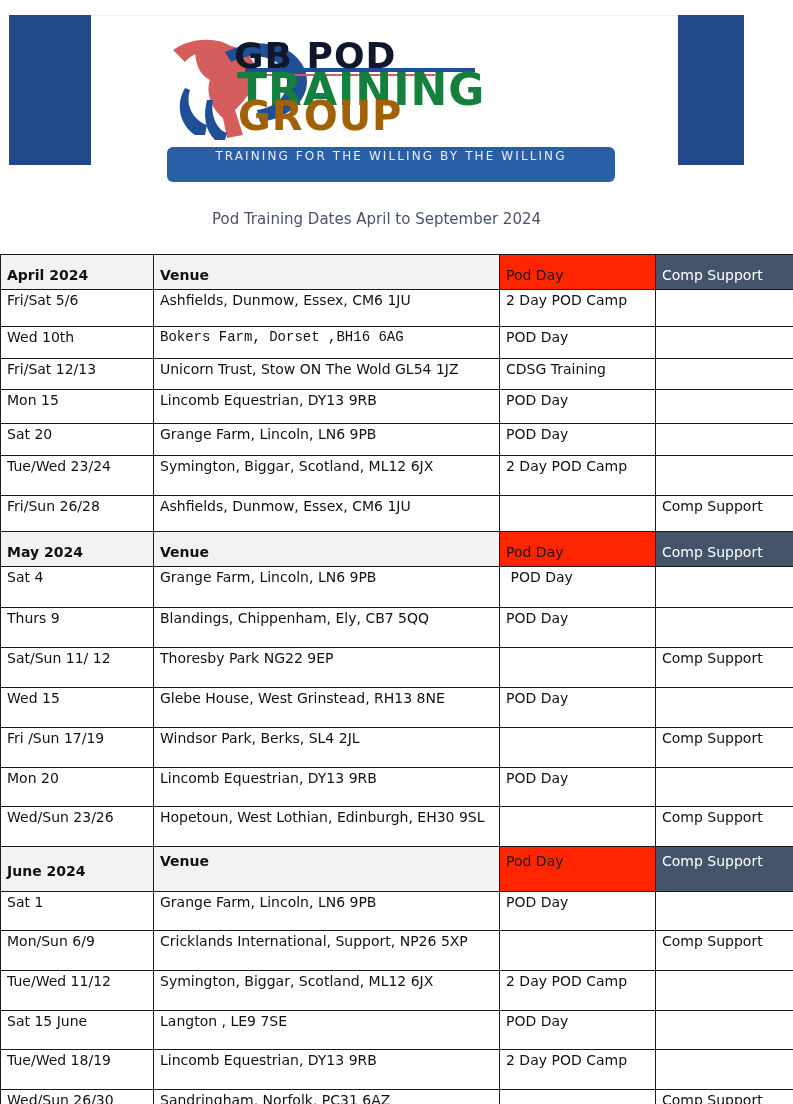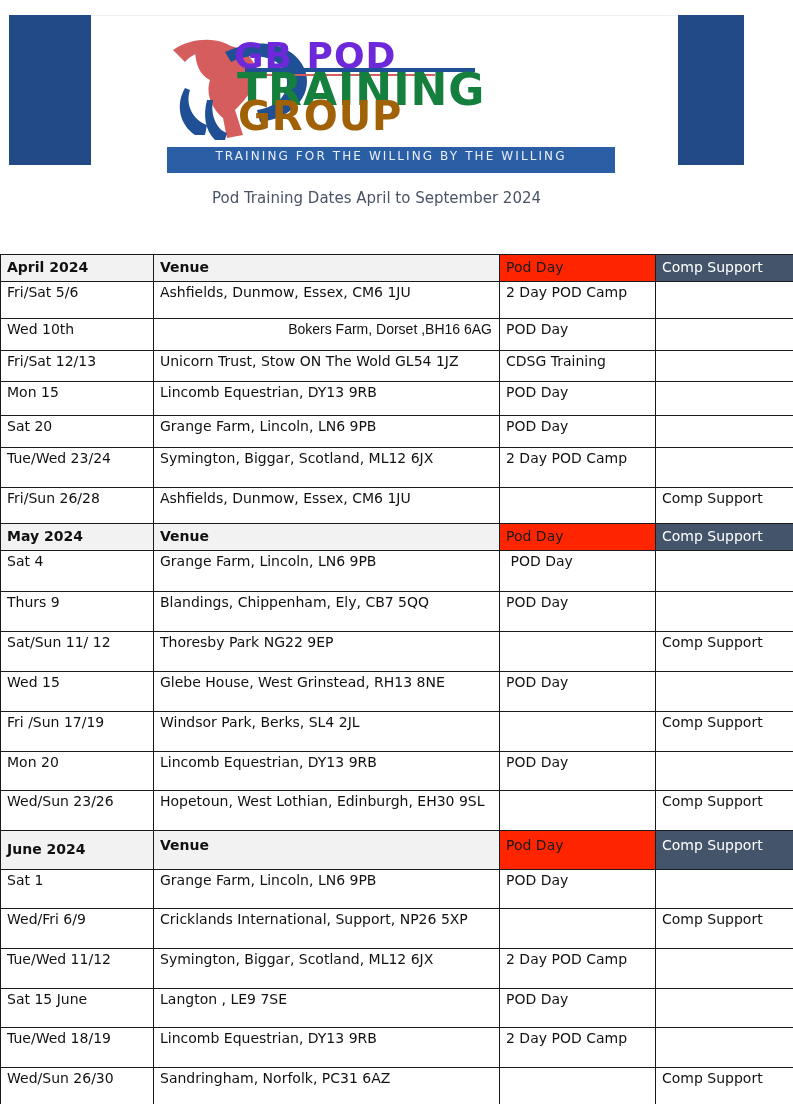--- a/index.html
+++ b/index.html
@@ -3,33 +3,33 @@
 <meta charset="utf-8">
 <style>
   html, body { margin:0; padding:0; background:#ffffff; }
   body { width:793px; height:1104px; overflow:hidden; position:relative; font-family:"Liberation Sans", sans-serif; }
   .banner { position:absolute; left:9px; top:15px; width:735px; height:150px; background:#ffffff; border-top:1px solid #eef0f4; }
   .banner-block { position:absolute; top:15px; height:150px; background:#224a87; }
   .banner-block.left { left:9px; width:82px; }
   .banner-block.right { left:678px; width:66px; }
   .logo { position:absolute; left:165px; top:30px; width:455px; height:136px; }
   .logo-title { position:absolute; font-family:"DejaVu Sans", sans-serif; font-weight:bold; letter-spacing:1px; line-height:1; }
-  .logo-gb { left:234px; top:38px; font-size:36px; color:#6d28d9; }
+  .logo-gb { left:234px; top:38px; font-size:36px; color:#0f172a; }
   .logo-training { left:237px; top:68px; font-size:44px; color:#15803d; }
   .logo-group { left:238px; top:96px; font-size:40px; color:#a16207; }
-  .tagline { position:absolute; left:167px; top:147px; width:448px; height:26px; background:#2b5fa5; color:#e9eef8; font-size:12px; letter-spacing:2.1px; text-align:center; line-height:18px; font-family:"DejaVu Sans", sans-serif; }
+  .tagline { position:absolute; left:167px; top:147px; width:448px; height:35px; background:#2b5fa5; color:#e9eef8; font-size:12px; letter-spacing:2.1px; text-align:center; line-height:18px; font-family:"DejaVu Sans", sans-serif;border-radius:6px; }
   .intro { position:absolute; left:0; top:187px; width:753px; text-align:center; color:#4a5366; font-family:"DejaVu Sans", sans-serif; font-size:15px; line-height:22px; }
-  .intro div { white-space:nowrap; }
+  .intro div { white-space:nowrap;margin-top:21px; }
   table.sched { position:absolute; left:0; top:254px; border-collapse:collapse; table-layout:fixed; width:800px; font-family:"DejaVu Sans", sans-serif; font-size:14px; color:#111; }
   table.sched td { border:1.5px solid #1a1a1a; vertical-align:top; padding:2px 7px 0 6px; white-space:nowrap; overflow:hidden; }
   col.c1 { width:153px; } col.c2 { width:346px; } col.c3 { width:156px; } col.c4 { width:145px; }
-  tr.hdr td { background:#f2f2f2; font-weight:bold; height:22px; padding-top:4px; }
+  tr.hdr td { background:#f2f2f2; font-weight:bold; height:22px; padding-top:12px; }
   tr.hdr td.podhdr { background:#ff2500; color:#1a1a1a; font-weight:normal; }
   tr.hdr td.comphdr { background:#44546a; color:#ffffff; font-weight:normal; }
-  td.serif { font-family:Liberation Sans, sans-serif;text-align:right; }
+  td.serif { font-family:Liberation Mono, monospace; }
 </style>
 </head>
 <body>
 
 <div class="banner"></div>
 <div class="banner-block left"></div>
 <div class="banner-block right"></div>
 
 <svg class="logo" viewBox="0 0 455 136" xmlns="http://www.w3.org/2000/svg">
 
@@ -151,33 +151,33 @@
       <td></td>
     </tr>
     <tr style="height:40px">
       <td>Wed/Sun 23/26</td>
       <td>Hopetoun, West Lothian, Edinburgh, EH30 9SL</td>
       <td></td>
       <td>Comp Support</td>
     </tr>
 
     <tr class="hdr">
-      <td style="height:28px;padding-top:10px">June 2024</td>
+      <td style="height:28px;padding-top:16px">June 2024</td>
       <td style="padding-top:6px">Venue</td>
       <td class="podhdr" style="padding-top:6px">Pod Day</td>
       <td class="comphdr" style="padding-top:6px">Comp Support</td>
     </tr>
     <tr style="height:39px">
       <td>Sat 1</td>
       <td>Grange Farm, Lincoln, LN6 9PB</td>
       <td>POD Day</td>
       <td></td>
     </tr>
     <tr style="height:40px">
-      <td>Wed/Fri 6/9</td>
+      <td>Mon/Sun 6/9</td>
       <td>Cricklands International, Support, NP26 5XP</td>
       <td></td>
       <td>Comp Support</td>
     </tr>
     <tr style="height:40px">
       <td>Tue/Wed 11/12</td>
       <td>Symington, Biggar, Scotland, ML12 6JX</td>
       <td>2 Day POD Camp</td>
       <td></td>
     </tr>

